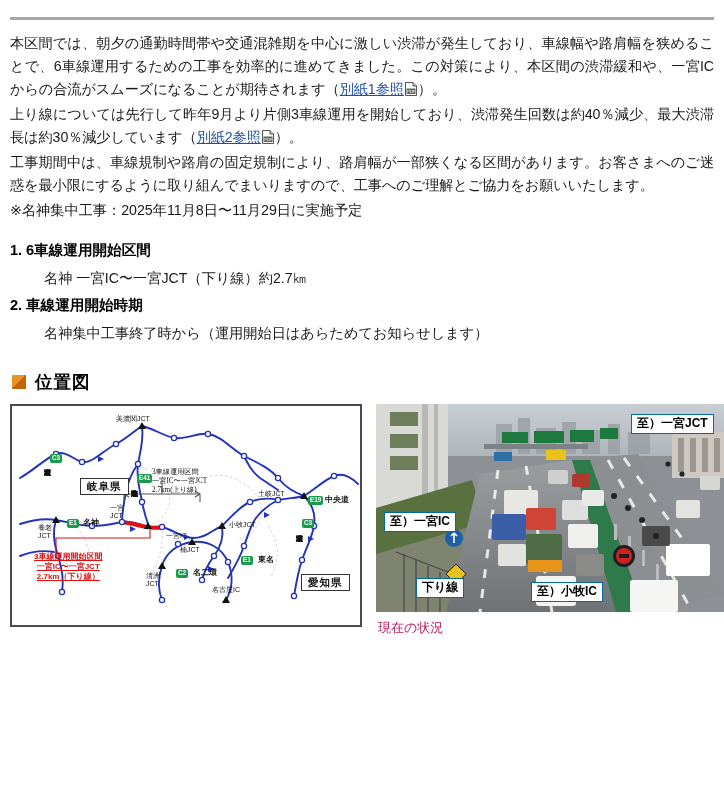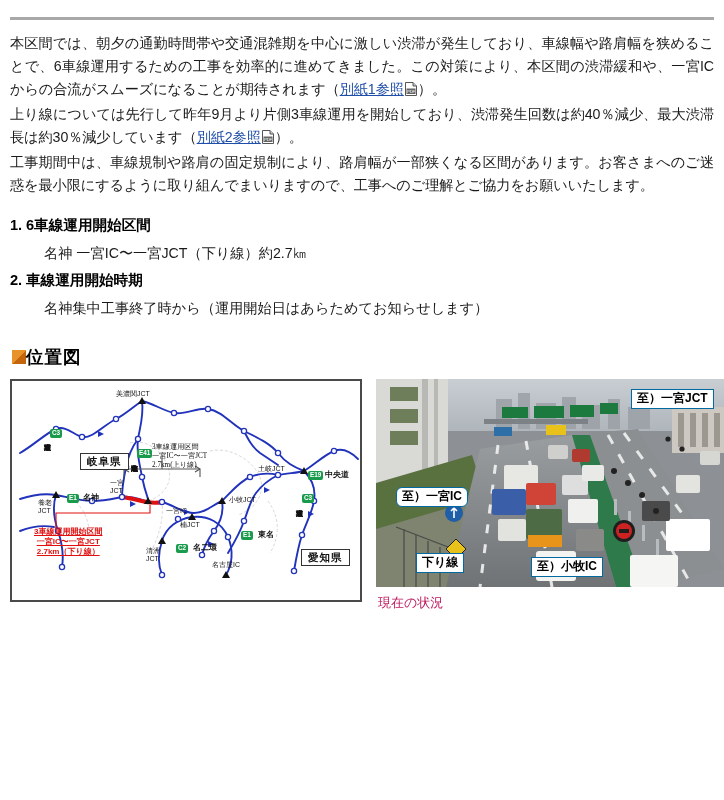--- a/index.html
+++ b/index.html
@@ -90,20 +90,21 @@
     font-size: 14.2px;
     padding-left: 34px;
     margin-top: 6px;
     line-height: 1.5;
     color: #1a1a1a;
   }
   
   .section-head {
     display: flex;
     align-items: center;
+    gap: 9px;
     margin: 26px 0 10px 2px;
   }
   .sq-icon {
     width: 14px;
     height: 14px;
     background: linear-gradient(135deg, #e8922a 0%, #e8922a 50%, #c2650c 50%, #c2650c 100%);
     display: inline-block;
   }
   .section-title {
     font-size: 17.5px;
@@ -222,20 +223,21 @@
         </svg></span><span>）。</span></p>
 
   <p class="para"><span>上り線については先行して昨年9月より片側3車線運用を開始しており、渋滞発生回数は約40％減少、最大渋滞長は約30％減少しています（</span><a class="doclink" href="#">別紙2参照</a><span class="pdf-icon"><svg width="12" height="14" viewBox="0 0 12 14">
           <path d="M0.5 0.5h7.5l3.5 3.5v9.5h-11z" fill="#ffffff" stroke="#555" stroke-width="1"></path>
           <path d="M8 0.5v3.5h3.5" fill="#c9c9c9" stroke="#555" stroke-width="1"></path>
           <rect x="1.5" y="6.5" width="9" height="5.5" fill="#666"></rect>
           <text x="6" y="11" font-size="4" fill="#fff" text-anchor="middle" font-family="Liberation Sans, sans-serif">PDF</text>
         </svg></span><span>）。</span></p>
 
   <p class="para tight">工事期間中は、車線規制や路肩の固定規制により、路肩幅が一部狭くなる区間があります。お客さまへのご迷惑を最小限にするように取り組んでまいりますので、工事へのご理解とご協力をお願いいたします。</p>
+  <p class="note">※名神集中工事：2025年11月8日〜11月29日に実施予定</p>
 
   <ol class="numlist">
     <li>
       <div class="num-head">
         <span class="n">1.</span><span>6車線運用開始区間</span>
       </div>
       <div class="num-body">名神 一宮IC〜一宮JCT（下り線）約2.7㎞</div>
     </li>
     <li>
       <div class="num-head">
@@ -532,19 +534,19 @@
         <path d="M78 129 L78 139 M78 129 L75 132 M78 129 L81 132" stroke="#fff" stroke-width="1.6" fill="none"></path>
         <polygon points="80,160 90,170 80,180 70,170" fill="#e8c21a" stroke="#222" stroke-width="1"></polygon>
 
         <g stroke="#4a4a48" stroke-width="1.2">
           <path d="M28 150 L28 208 M40 156 L40 208 M52 162 L52 208 M64 168 L64 208"></path>
           <path d="M20 148 L72 168"></path>
         </g>
       </svg>
 
       <div class="ph-lbl" style="left:255px; top:10px;">至）一宮JCT</div>
-      <div class="ph-lbl" style="left:20px; top:108px;border-radius:6px;">至）一宮IC</div>
+      <div class="ph-lbl" style="left:8px; top:108px;">至）一宮IC</div>
       <div class="ph-lbl" style="left:40px; top:174px;font-family:Liberation Serif, serif;">下り線</div>
       <div class="ph-lbl" style="left:155px; top:178px;">至）小牧IC</div>
     </div>
     <div class="photo-caption">現在の状況</div>
   </div>
 </div>
 
 </body></html>

